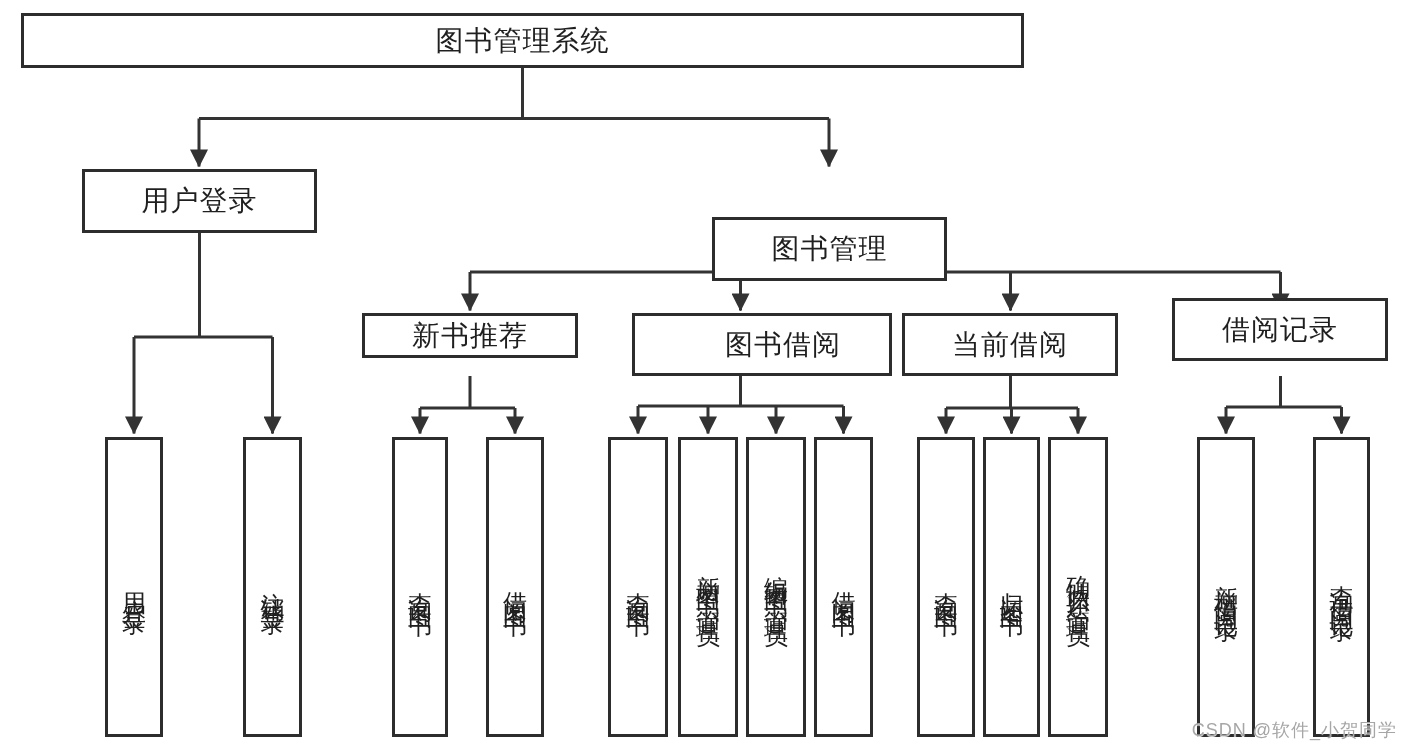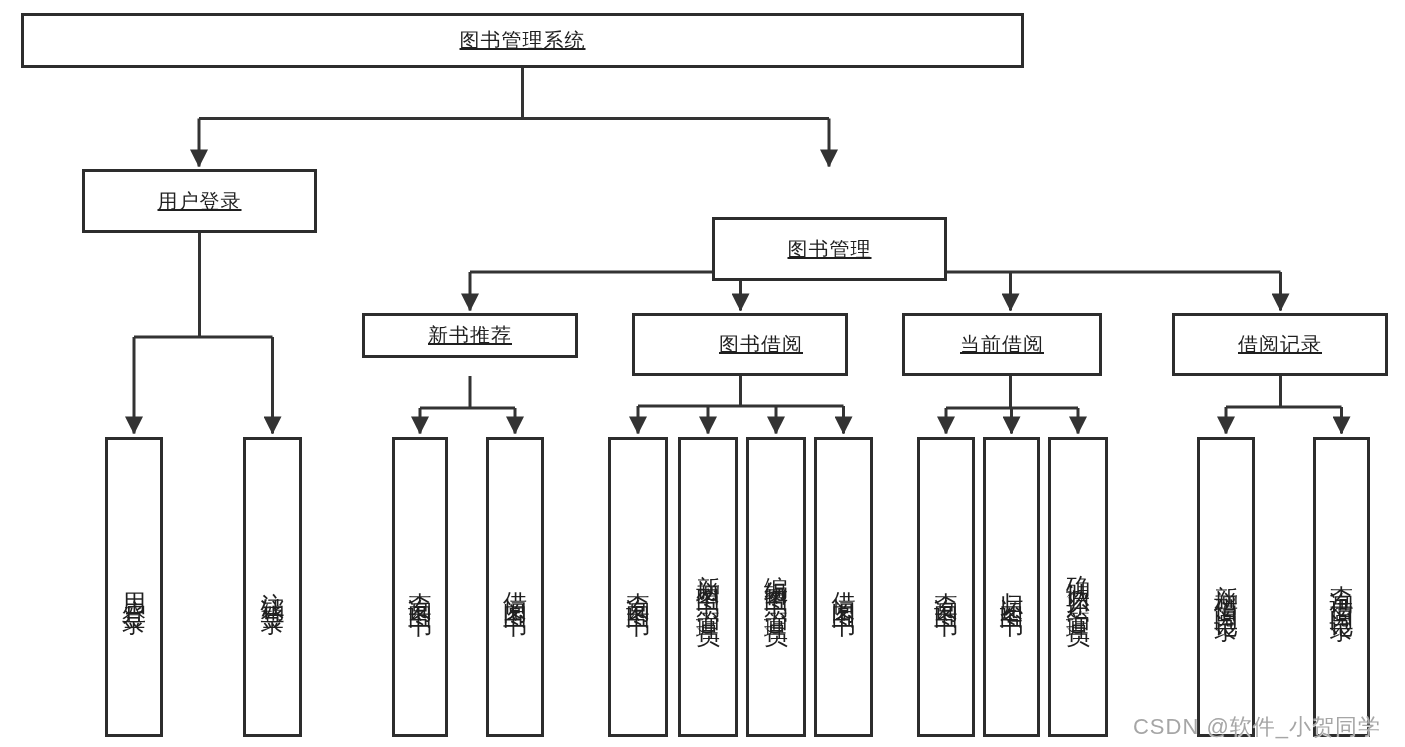--- a/index.html
+++ b/index.html
@@ -6,44 +6,44 @@
     --line:#333333; --border:#2d2d2d; --text:#1f1f1f; --watermark:#a6a6a6; --bg:#ffffff;
   }
   html,body{margin:0;padding:0;background:var(--bg);}
   body{font-family:"Liberation Sans","DejaVu Sans",sans-serif;}
   #stage{position:relative;width:1405px;height:747px;background:var(--bg);overflow:hidden;}
   #connectors{position:absolute;left:0;top:0;width:1405px;height:747px;z-index:0;}
   #connectors path{stroke:var(--line);stroke-width:3;fill:none;}
   #connectors marker path{fill:var(--line);stroke:none;}
   .hbox{position:absolute;box-sizing:border-box;border:3px solid var(--border);background:#fff;
         display:flex;align-items:center;justify-content:center;z-index:1;
-        font-size:20px;color:var(--text);letter-spacing:1px;white-space:nowrap;text-decoration:underline;}
+        font-size:28px;color:var(--text);letter-spacing:1px;white-space:nowrap;}
   .vbox{position:absolute;box-sizing:border-box;border:3px solid var(--border);background:#fff;
         top:437px;height:300px;display:flex;align-items:center;justify-content:center;z-index:1;}
   .vbox span{writing-mode:vertical-rl;font-size:24px;color:var(--text);letter-spacing:7px;
         line-height:1;white-space:nowrap;}
   
   #root{left:21px;top:13px;width:1003px;height:55px;}
   
   #user-login{left:82px;top:169px;width:235px;height:64px;}
   #book-mgmt{left:712px;top:169px;width:235px;height:64px;margin-top:48px;}
   
   #new-rec{left:362px;top:313px;width:216px;height:45px;}
-  #book-borrow{left:632px;top:313px;width:216px;height:63px;padding-left:42px;}
-  #cur-borrow{left:902px;top:313px;width:200px;height:63px;}
-  #borrow-rec{left:1172px;top:313px;width:216px;height:63px;}
+  #book-borrow{left:632px;top:313px;width:260px;height:63px;padding-left:42px;}
+  #cur-borrow{left:902px;top:313px;width:216px;height:63px;}
+  #borrow-rec{left:1172px;top:298px;width:216px;height:63px;}
   
   #ul-1{left:105px;width:58px;}  #ul-2{left:243px;width:59px;}
   #nr-1{left:392px;width:56px;}  #nr-2{left:486px;width:58px;}
   #bb-1{left:608px;width:60px;}  #bb-2{left:678px;width:60px;}
   #bb-3{left:746px;width:60px;}  #bb-4{left:814px;width:59px;}
   #cb-1{left:917px;width:58px;}  #cb-2{left:983px;width:57px;}
   #cb-3{left:1048px;width:60px;}
   #br-1{left:1197px;width:58px;} #br-2{left:1313px;width:57px;}
-  #watermark{position:absolute;right:24px;bottom:5px;z-index:5;font-size:22px;
+  #watermark{position:absolute;right:8px;bottom:5px;z-index:5;font-size:18px;
         color:var(--watermark);letter-spacing:1px;text-shadow:0 1px 1px #ffffff;}
 </style>
 </head>
 <body>
 
 <div id="stage">
 
   <svg id="connectors" viewBox="0 0 1405 747" xmlns="http://www.w3.org/2000/svg">
     <defs>
       <marker id="arrow" viewBox="0 0 10 10" refX="9.5" refY="5" markerWidth="6" markerHeight="6" orient="auto-start-reverse">

